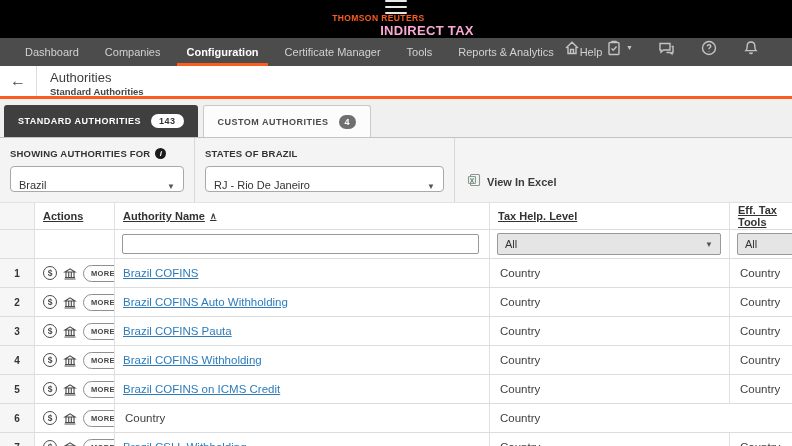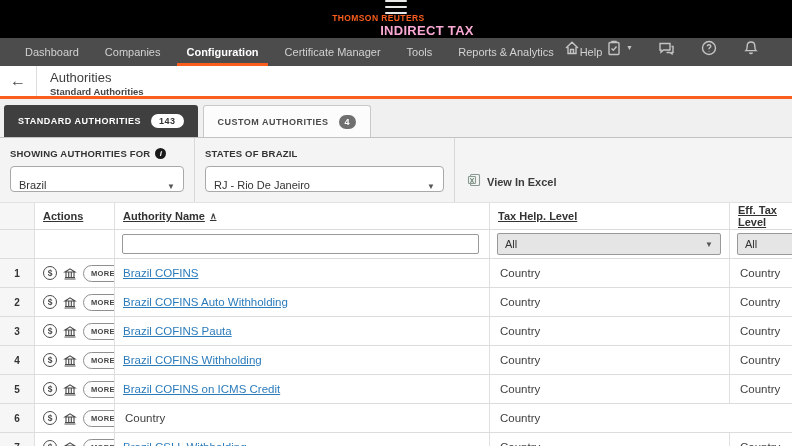--- a/index.html
+++ b/index.html
@@ -209,21 +209,21 @@
 <div class="grid-table">
 
   <div class="trow th-row">
     <div class="rownum"></div>
     <div>Actions</div>
     <div>
       <span>Authority Name</span>
       <span class="sort-caret">∧</span>
     </div>
     <div>Tax Help. Level</div>
-    <div>Eff. Tax Level</div>
+    <div>Eff. Tax Tools</div>
   </div>
 
   <div class="trow tf-row">
     <div class="rownum"></div>
     <div></div>
     <div>
         <input value="" style="">
       </div>
     <div>
       <div class="mini-select ms-admin">

